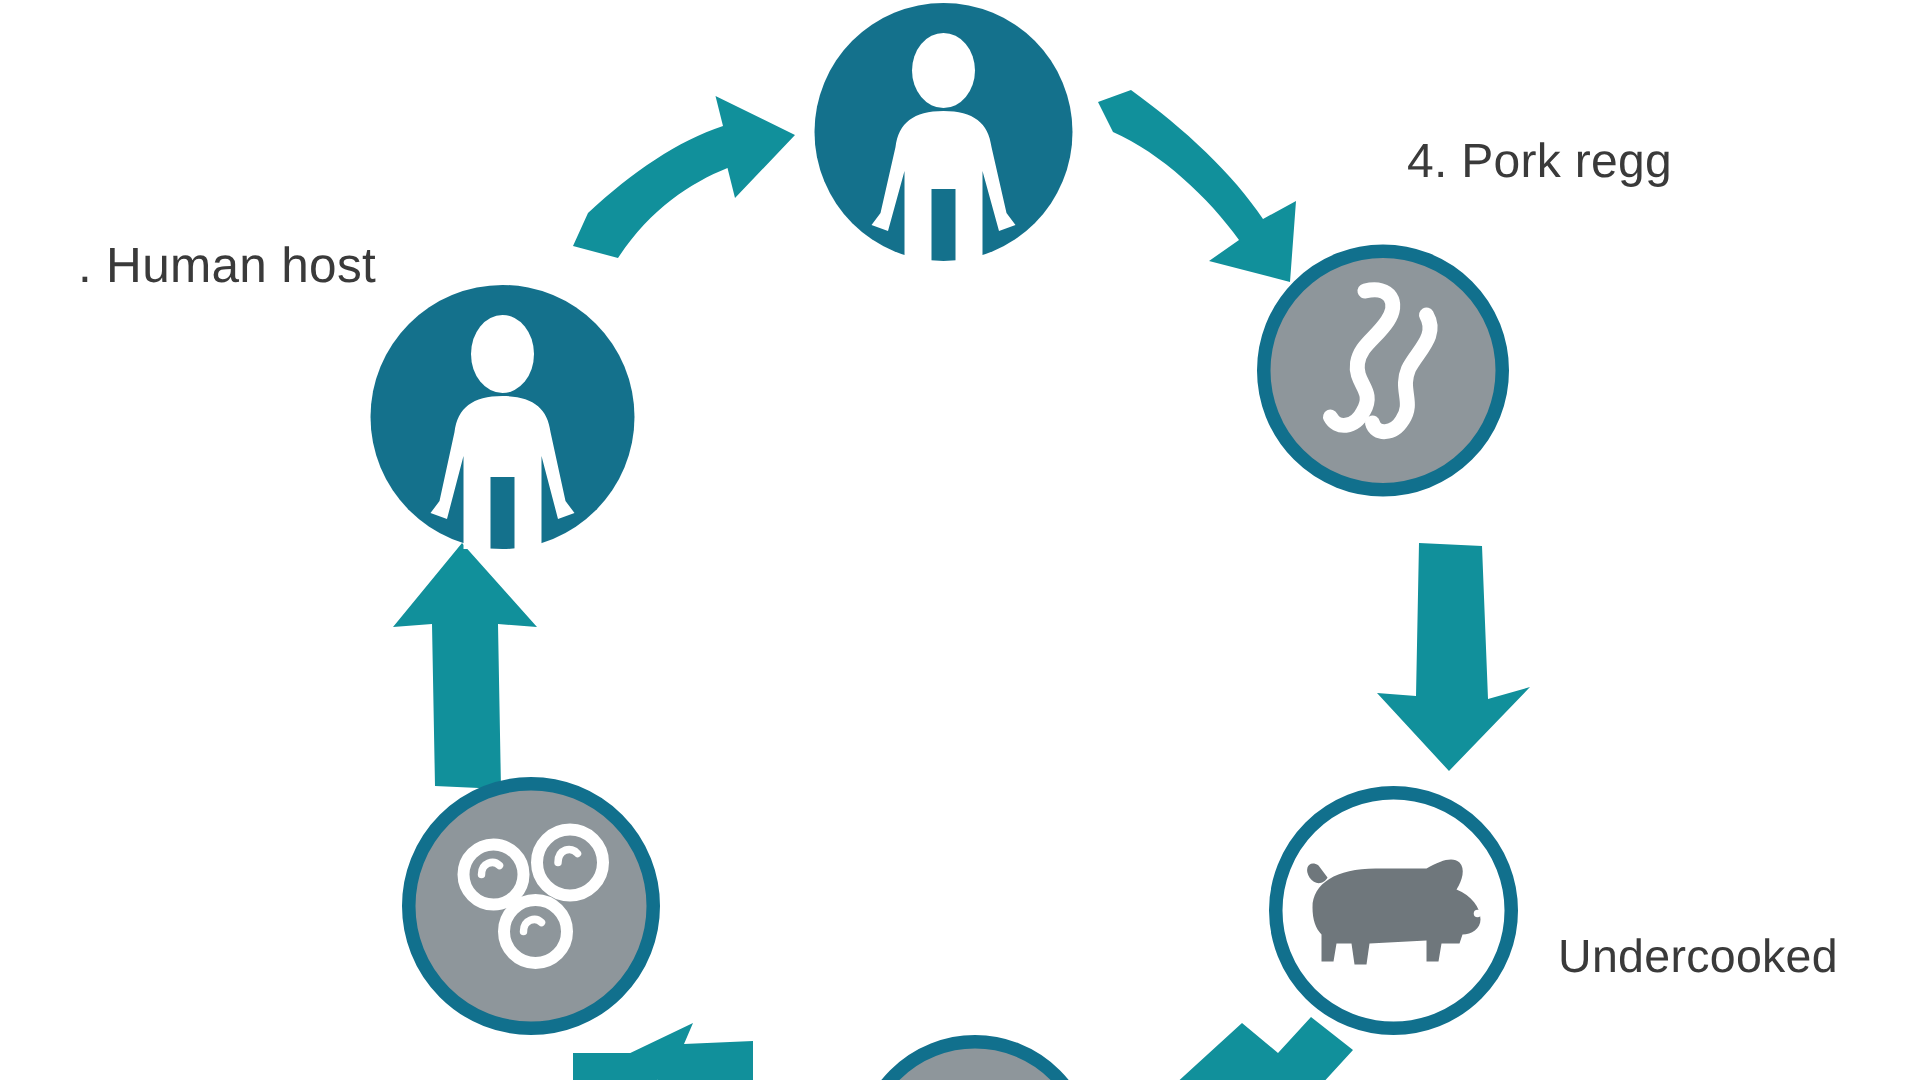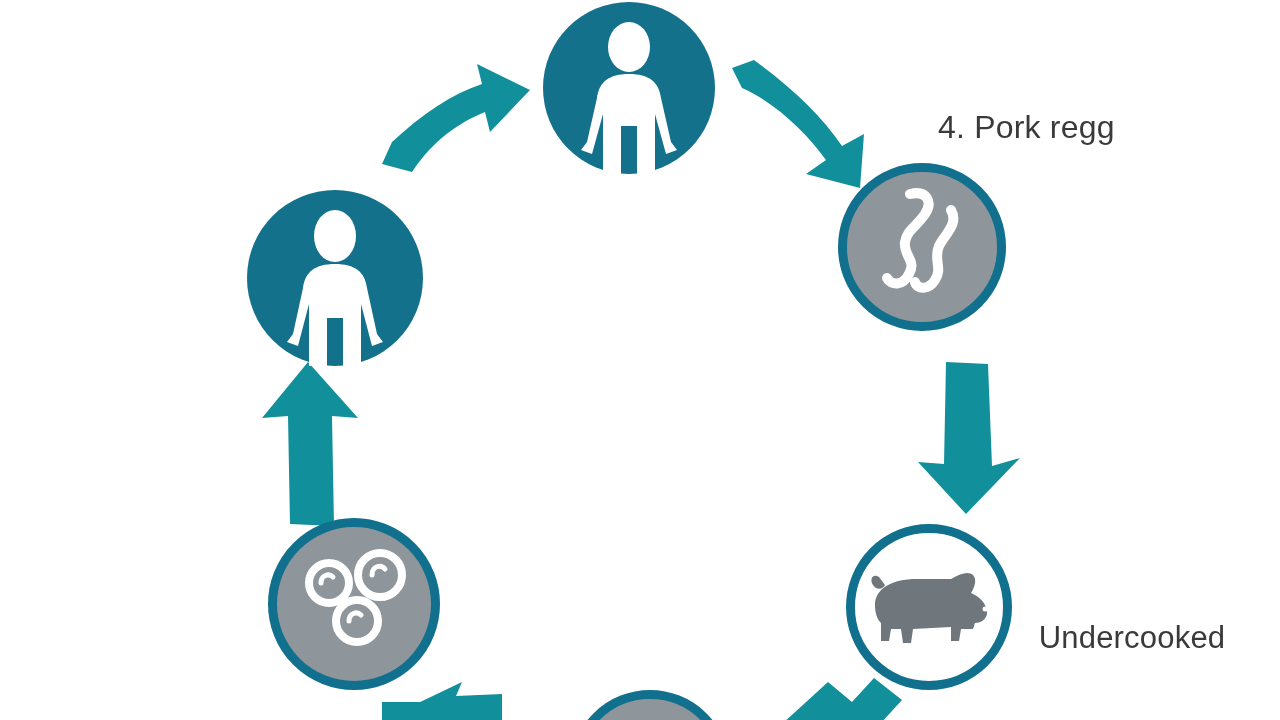--- a/index.html
+++ b/index.html
@@ -33,21 +33,21 @@
     white-space: pre;
     letter-spacing: 0.2px;
   }
   .label-human {
     left: 52px;
     top: 158px;
     font-size: 33px;
   }
   .label-pork-egg {
     left: 938px;
-    top: 109px;
+    top: 89px;
     font-size: 32px;
   }
   .label-undercooked {
     left: 1022px;
     top: 528px;
     font-size: 31px;
     line-height: 44px;
     text-align: center;
     width: 220px;
   }
@@ -139,20 +139,21 @@
     <svg viewBox="0 0 176 176" xmlns="http://www.w3.org/2000/svg">
       <ellipse cx="88" cy="46" rx="21" ry="26" fill="#ffffff"></ellipse>
       <path d="M88 74 C68 74 58 82 56 98 L46 144 L40 152 L51 156 L62 114 L62 176 L80 176 L80 128 L96 128 L96 176 L114 176 L114 114 L125 156 L136 152 L130 144 L120 98 C118 82 108 74 88 74 Z" fill="#ffffff"></path>
     </svg>
   </div>
 
   <div class="node" style="left:570px; top:690px; width:160px; height:160px; background:#8e969b; border:9px solid #11708d;">
     <svg viewBox="0 0 142 142" xmlns="http://www.w3.org/2000/svg"></svg>
   </div>
 
+  <div class="label label-human">. Human host</div>
 
   <div class="label label-pork-egg">4. Pork regg</div>
 
   <div class="label label-undercooked">
     <div>Undercooked</div>
     
   </div>
 
 </div>
 

